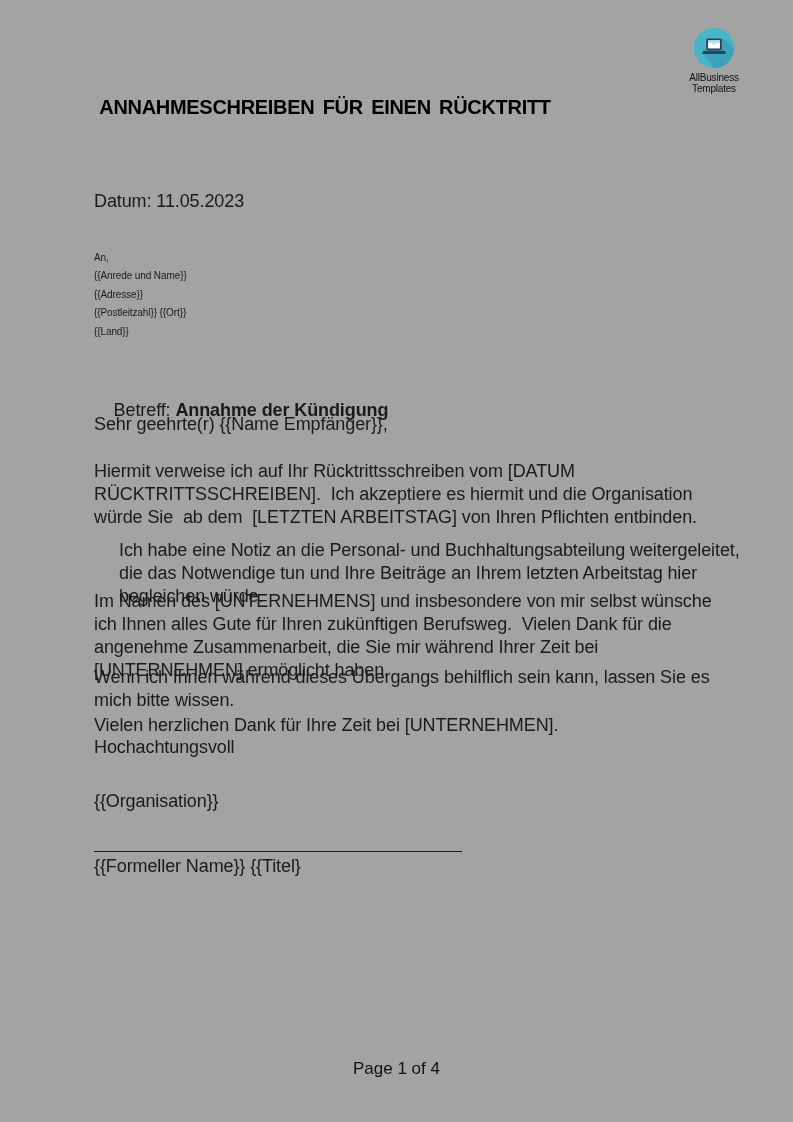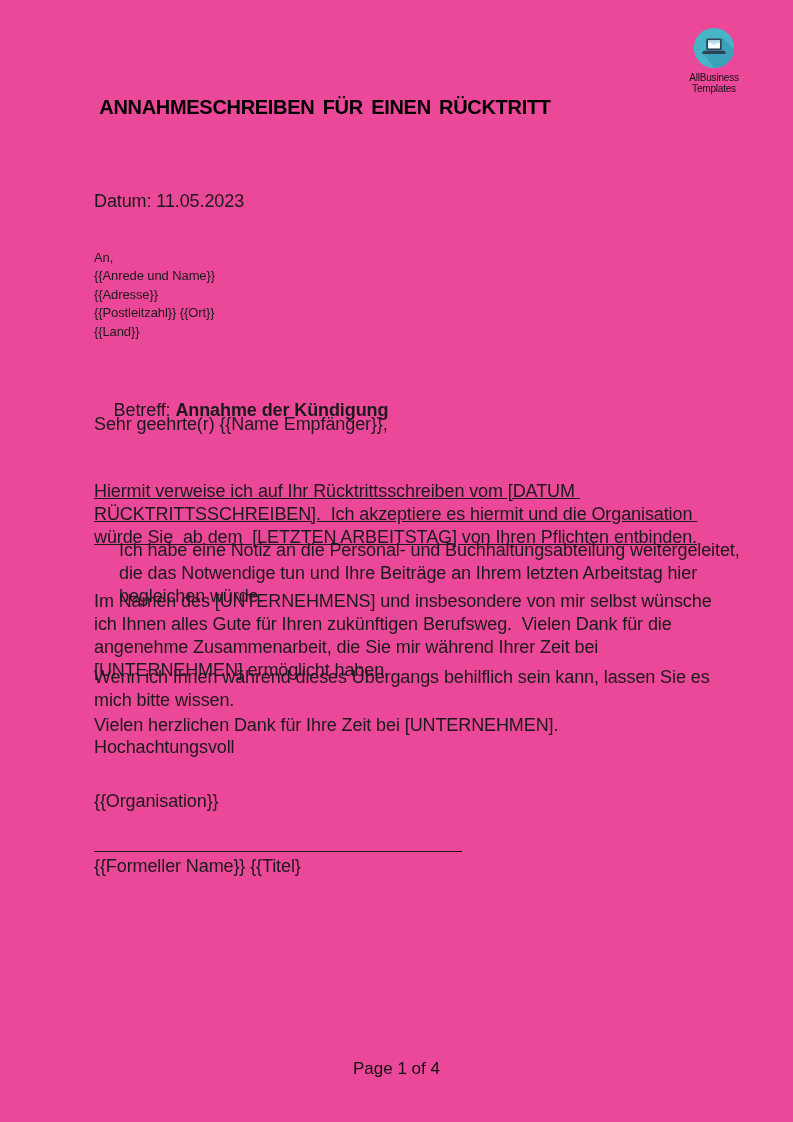--- a/index.html
+++ b/index.html
@@ -4,21 +4,21 @@
 <style>
   html, body {
     margin: 0;
     padding: 0;
     background: #ffffff;
   }
   .page {
     position: relative;
     width: 793px;
     height: 1122px;
-    background: #ec4899;
+    background: #a3a3a3;
     font-family: "Liberation Sans", sans-serif;
     color: #1a1a1a;
     overflow: hidden;
   }
   .abs { position: absolute; }
 
   
   .logo-wrap {
     top: 27px;
     left: 668px;
@@ -56,32 +56,32 @@
     line-height: 23px;
     letter-spacing: -0.1px;
     white-space: pre-wrap;
   }
   .left-col { left: 94px; }
 
   .date-line { top: 190px; }
 
   .address { top: 249px; }
   .address .line {
-    font-size: 13px;
+    font-size: 10px;
     line-height: 18.4px;
     letter-spacing: -0.1px;
   }
 
   .subject { top: 376px; }
   .subject .subject-value { font-weight: 700; }
 
   .salutation { top: 413px; }
 
   .para { width: 624px; }
-  .para-1 { top: 480px; text-decoration: underline; }
+  .para-1 { top: 460px; }
   .para-2 { top: 539px; margin-left: 25px; }
   .para-3 { top: 590px; }
   .para-4 { top: 666px; }
   .para-5 { top: 714px; }
 
   .closing   { top: 716px; margin-top: 20px; }
   .signature { top: 790px; }
 
   .signature-rule {
     top: 851px;

